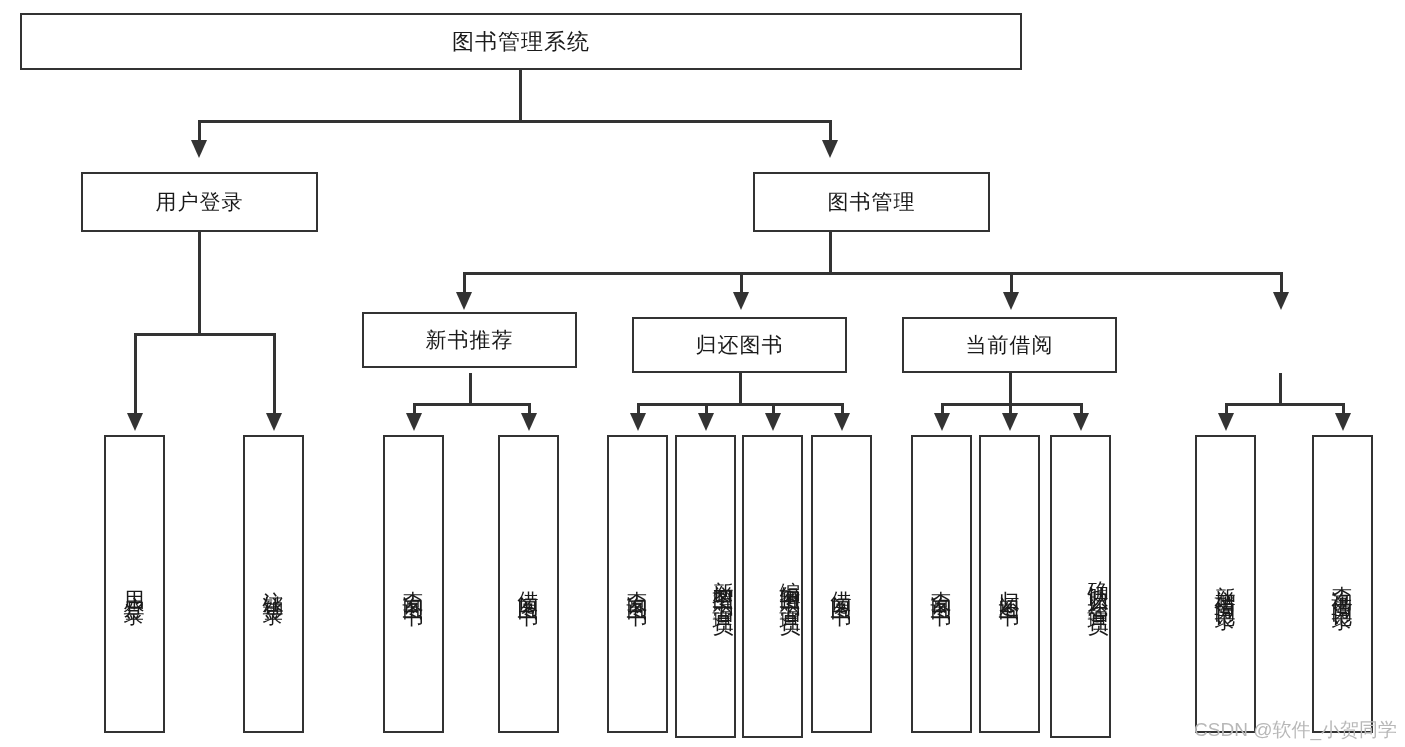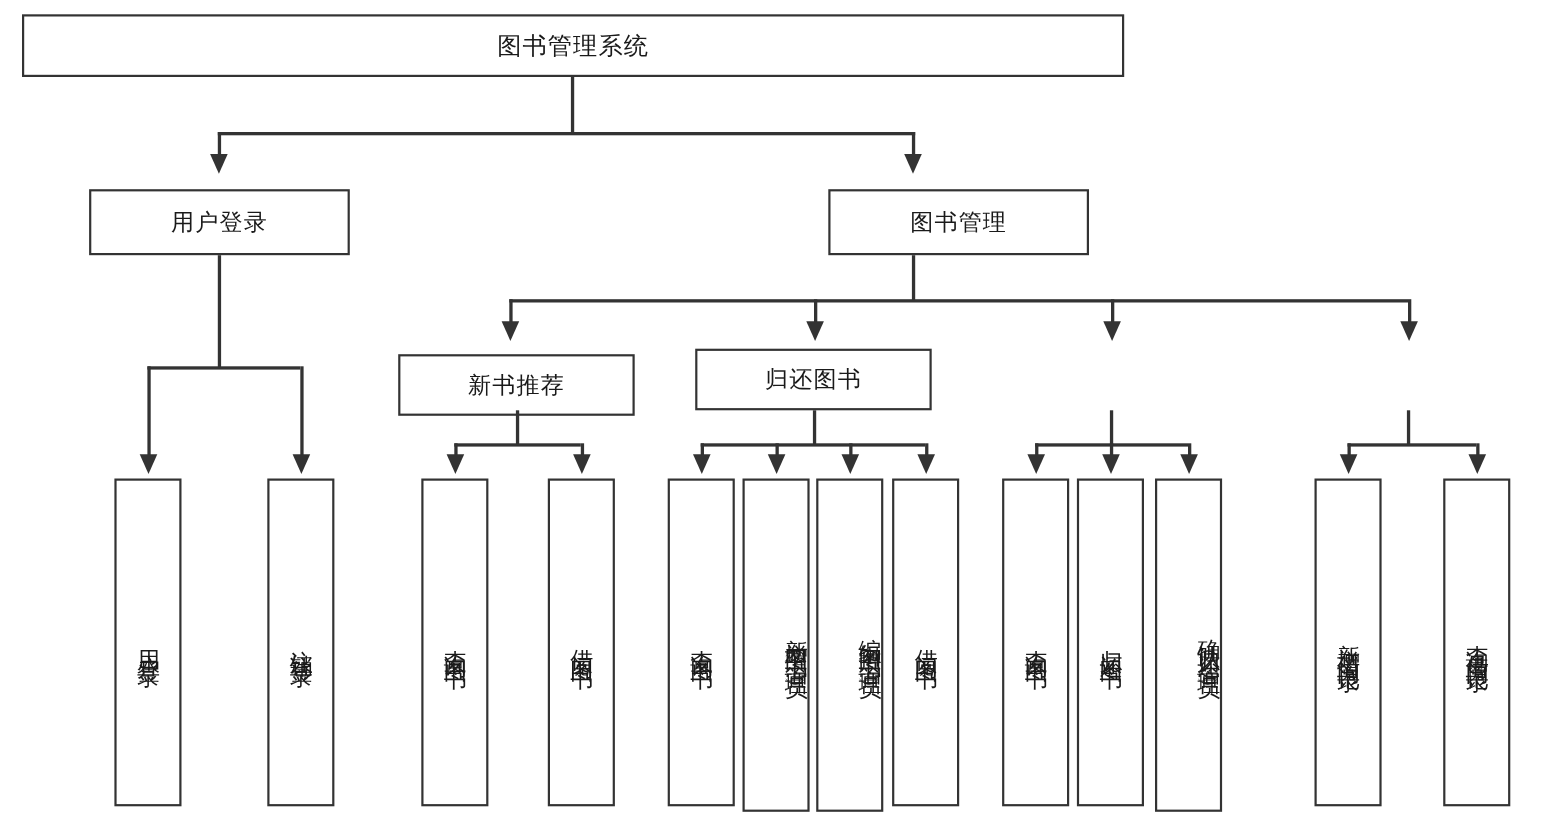--- a/index.html
+++ b/index.html
@@ -112,25 +112,28 @@
   <div class="hline" style="left:463px; top:272px; width:817px;"></div>
   <div class="vline" style="left:463px; top:272px; height:22px;"></div>
   <div class="arrow" style="left:456px; top:292px;"></div>
   <div class="vline" style="left:740px; top:272px; height:22px;"></div>
   <div class="arrow" style="left:733px; top:292px;"></div>
   <div class="vline" style="left:1010px; top:272px; height:22px;"></div>
   <div class="arrow" style="left:1003px; top:292px;"></div>
   <div class="vline" style="left:1280px; top:272px; height:22px;"></div>
   <div class="arrow" style="left:1273px; top:292px;"></div>
 
-  <div class="node h" style="left:362px; top:322px; width:215px; height:56px;">
+  <div class="node h" style="left:362px; top:312px; width:215px; height:56px;">
     <span>新书推荐</span>
   </div>
   <div class="node h" style="left:632px; top:317px; width:215px; height:56px;">
     <span>归还图书</span>
+  </div>
+  <div class="node h" style="left:902px; top:317px; width:215px; height:56px;">
+    <span>当前借阅</span>
   </div>
 
   <div class="vline" style="left:469px; top:373px; height:32px;"></div>
   <div class="hline" style="left:413px; top:403px; width:115px;"></div>
   <div class="vline" style="left:413px; top:403px; height:12px;"></div>
   <div class="arrow" style="left:406px; top:413px;"></div>
   <div class="vline" style="left:528px; top:403px; height:12px;"></div>
   <div class="arrow" style="left:521px; top:413px;"></div>
 
   <div class="vline" style="left:739px; top:373px; height:32px;"></div>
@@ -197,14 +200,15 @@
     <span class="vtext">确认归还（管理员）</span>
   </div>
 
   <div class="node v" style="left:1195px; top:435px; width:61px; height:298px;">
     <span class="vtext">新增借阅记录</span>
   </div>
   <div class="node v" style="left:1312px; top:435px; width:61px; height:298px;">
     <span class="vtext">查询借阅记录</span>
   </div>
 
+  <div id="watermark">CSDN @软件_小贺同学</div>
 
 </div>
 
 </body></html>

